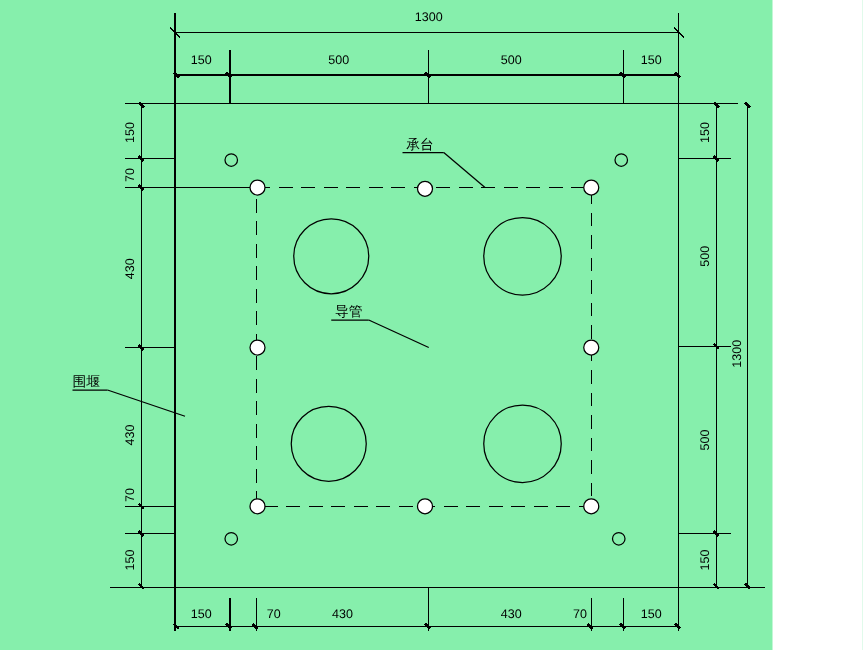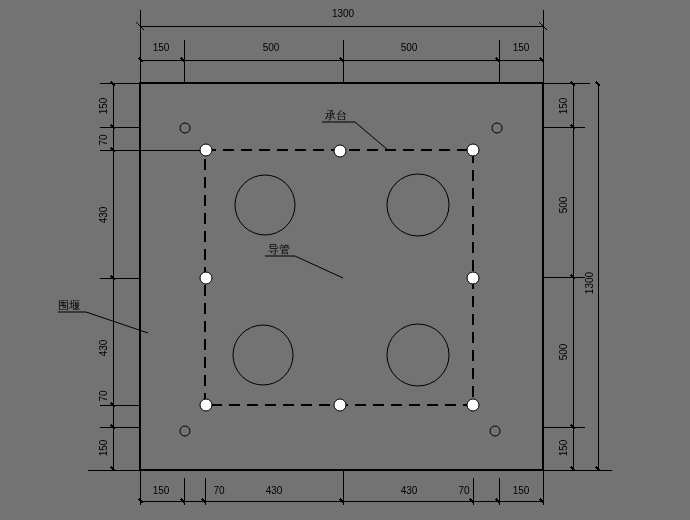--- a/index.html
+++ b/index.html
@@ -1,18 +1,18 @@
 <!DOCTYPE html>
 <html><head>
 <meta charset="utf-8">
 <style>
   html,body{margin:0;padding:0;background:#ffffff;}
   body{width:690px;height:520px;overflow:hidden;
        font-family:"Liberation Sans","DejaVu Sans",sans-serif;}
-  #drawing{position:relative;width:690px;height:520px;background:#737373;}
+  #drawing{position:relative;width:618px;height:520px;background:#86efac;}
   svg{display:block;}
   .dimtext{font-family:"Liberation Sans","DejaVu Sans",sans-serif;font-size:10px;fill:#000;}
   .lbltext{font-family:"DejaVu Sans","Liberation Sans",sans-serif;font-size:11px;fill:#000;}
 </style>
 </head>
 <body>
 
 <div id="drawing">
 <svg width="690" height="520" viewBox="0 0 690 520">
 

